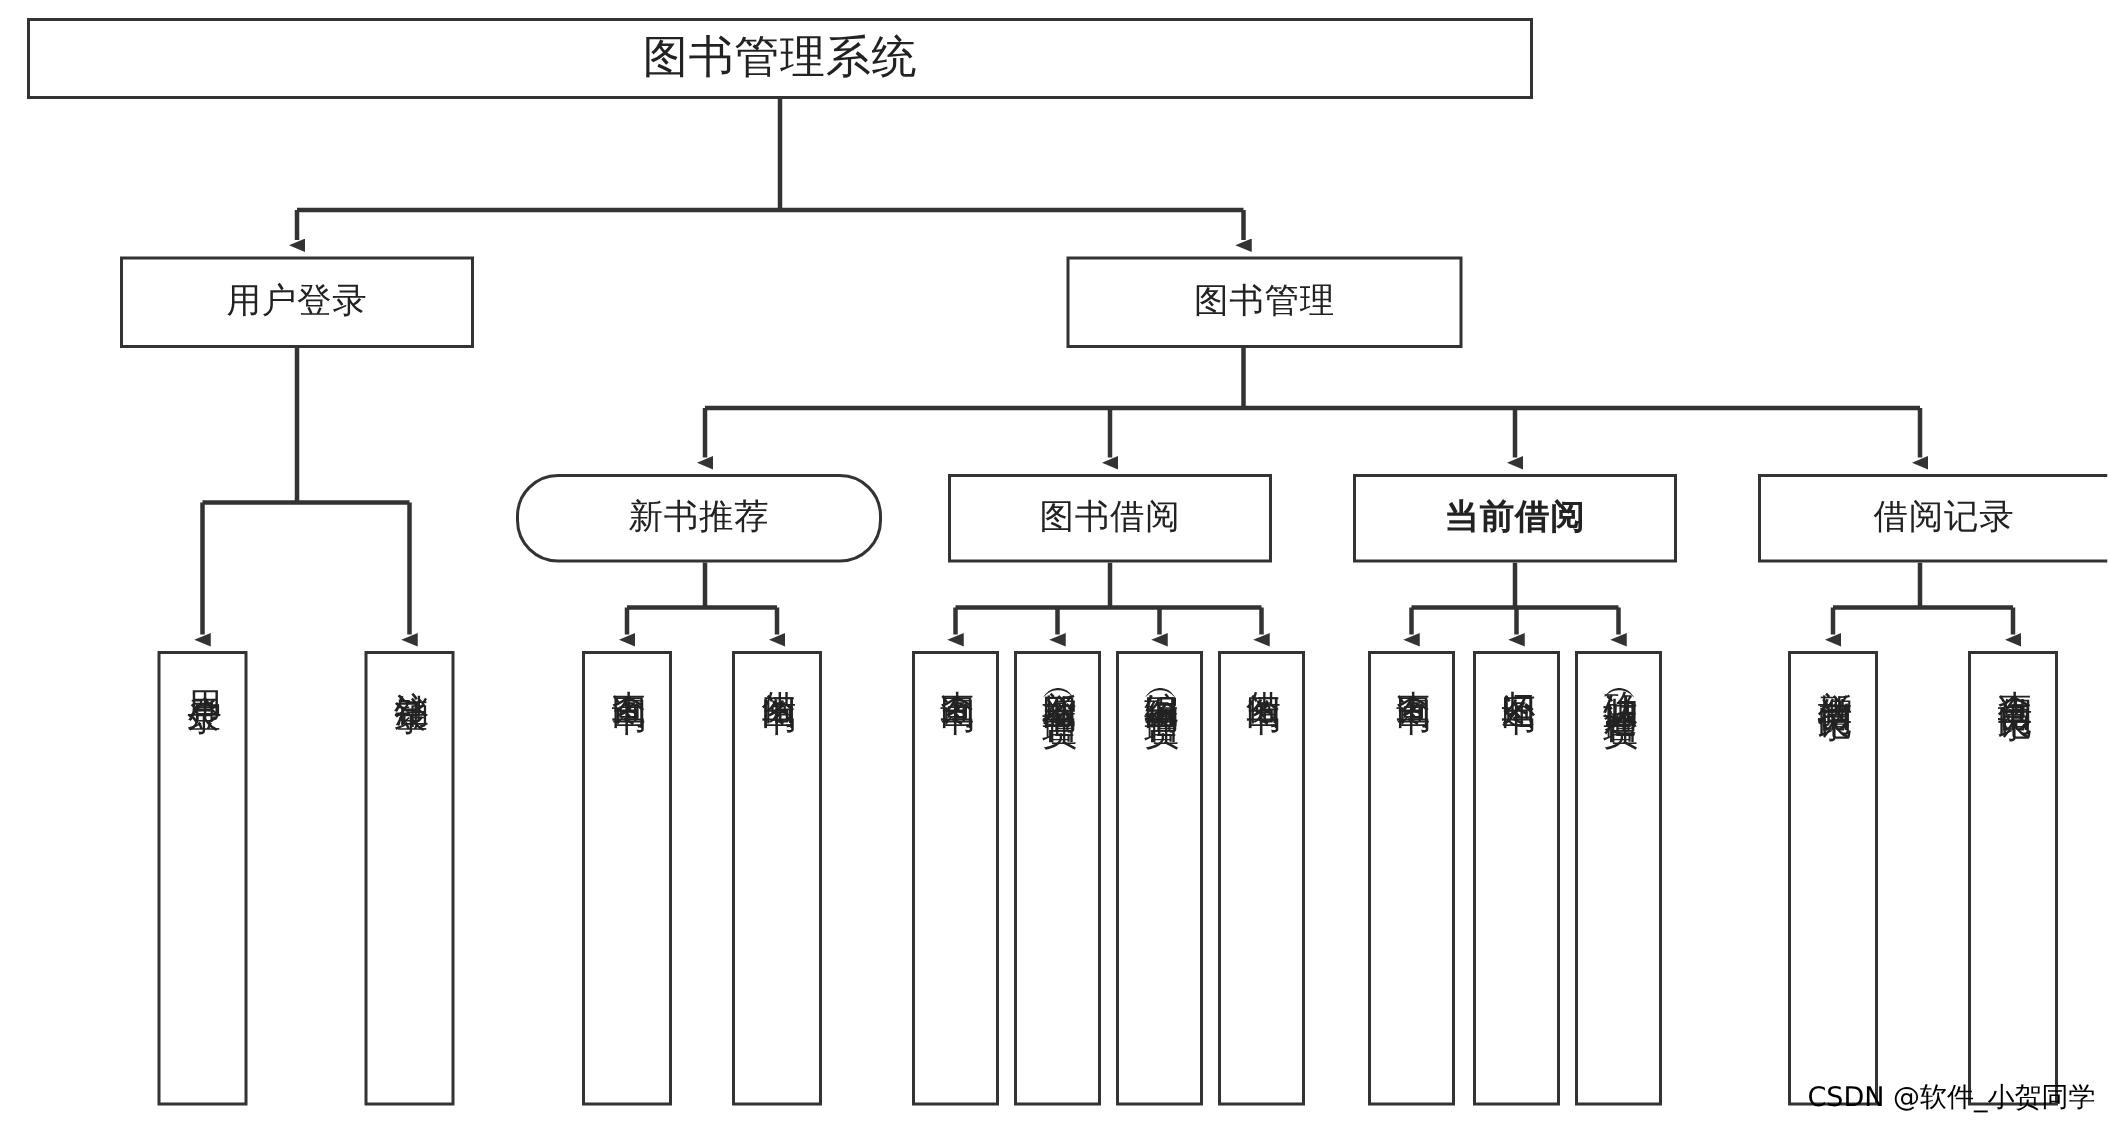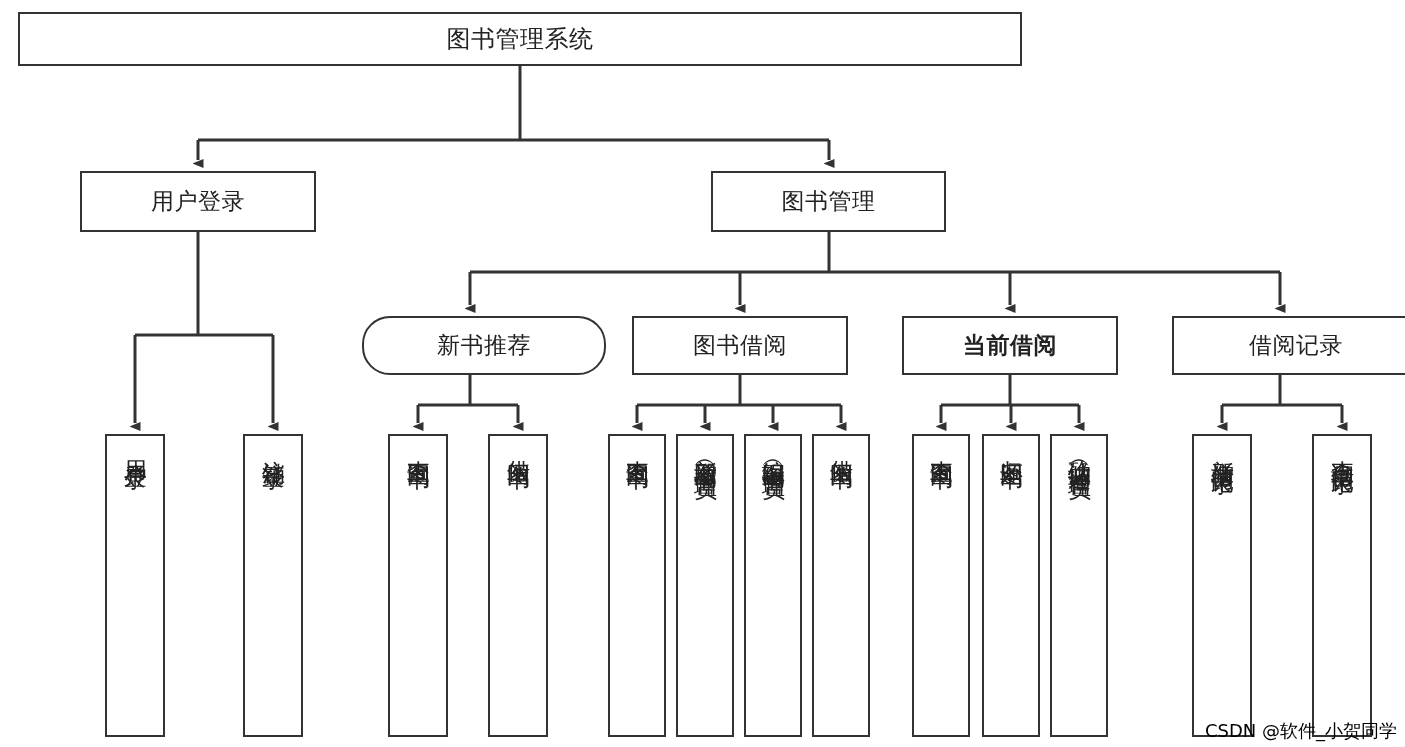--- a/index.html
+++ b/index.html
@@ -40,21 +40,21 @@
     text-align: center;
     line-height: 1.28;
     letter-spacing: 0.5px;
   }
   
   .node.h .label {
     writing-mode: horizontal-tb;
     font-size: 23px;
   }
   .node.root .label {
-    font-size: 24px;
+    font-size: 30px;
   }
   
   .node.v {
     align-items: flex-start;
     justify-content: center;
     padding-top: 6px;
   }
   .node.v .label {
     writing-mode: vertical-rl;
     text-orientation: upright;
@@ -122,24 +122,24 @@
       </g>
   </svg>
 
   <div id="nodes-layer">
       <div class="node h root" style="left: 18px; top: 12px; width: 1004px; height: 54px;">
         <span class="label">图书管理系统</span>
       </div>
       <div class="node h" style="left: 80px; top: 171px; width: 236px; height: 61px;">
         <span class="label">用户登录</span>
       </div>
-      <div class="node h" style="left: 711px; top: 171px; width: 235px; height: 61px;">
+      <div class="node h" style="left: 711px; top: 171px; width: 264px; height: 61px;">
         <span class="label">图书管理</span>
       </div>
-      <div class="node h" style="left: 362px; top: 316px; width: 244px; height: 59px; border-radius: 28px;">
+      <div class="node h" style="left: 344px; top: 316px; width: 244px; height: 59px; border-radius: 28px;">
         <span class="label">新书推荐</span>
       </div>
       <div class="node h" style="left: 632px; top: 316px; width: 216px; height: 59px;">
         <span class="label">图书借阅</span>
       </div>
       <div class="node h" style="left: 902px; top: 316px; width: 216px; height: 59px; font-weight: bold;">
         <span class="label">当前借阅</span>
       </div>
       <div class="node h" style="left: 1172px; top: 316px; width: 248px; height: 59px;">
         <span class="label">借阅记录</span>

